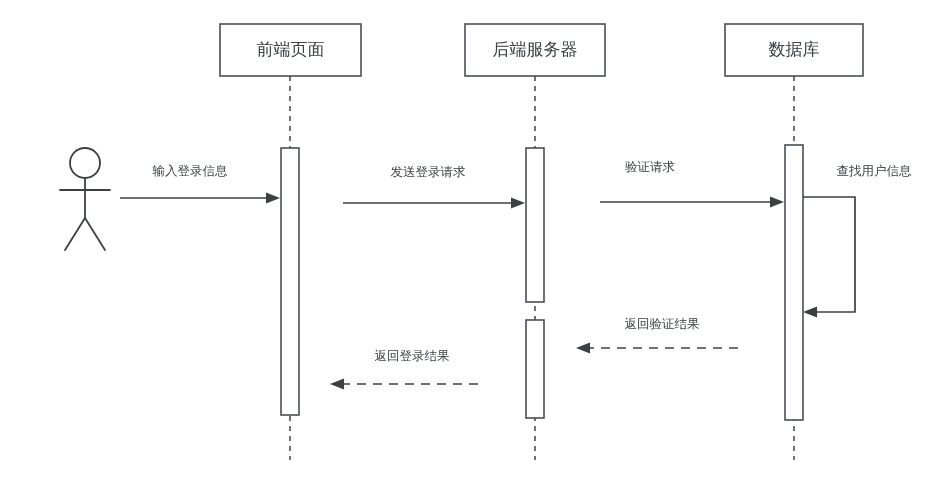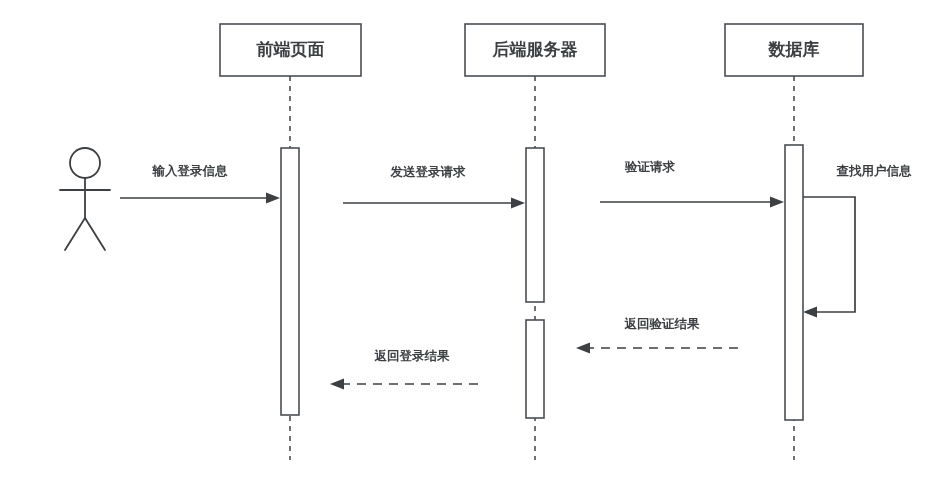--- a/index.html
+++ b/index.html
@@ -9,21 +9,20 @@
   }
   body {
     font-family: "Liberation Sans", "DejaVu Sans", sans-serif;
   }
   #canvas {
     position: relative;
     width: 945px;
     height: 484px;
     background: #ffffff;
     overflow: hidden;
-    font-weight: bold;
   }
   #diagram-svg {
     position: absolute;
     left: 0;
     top: 0;
   }
   .participant-label {
     font-size: 17px;
     fill: #3c4043;
     text-anchor: middle;

